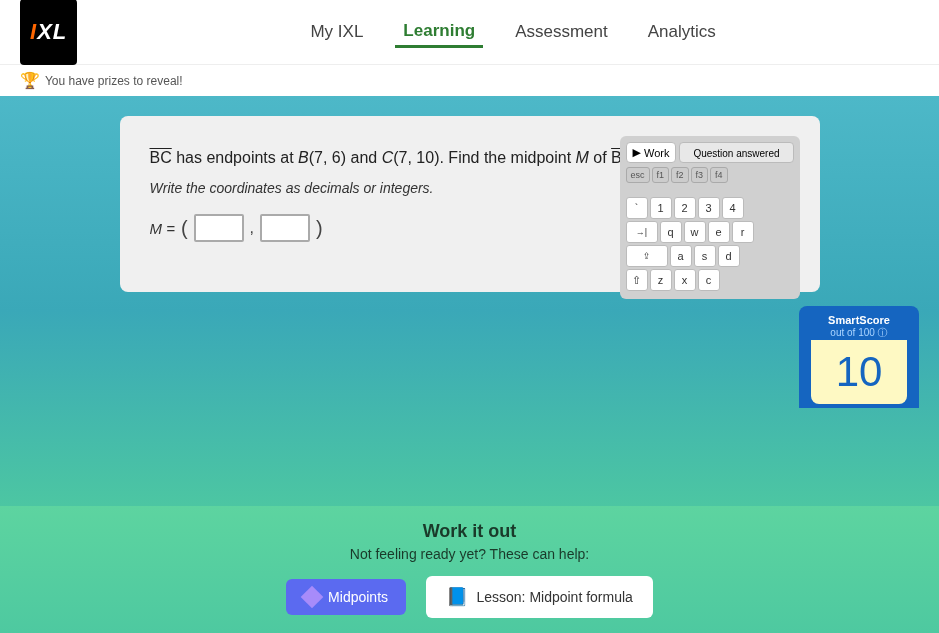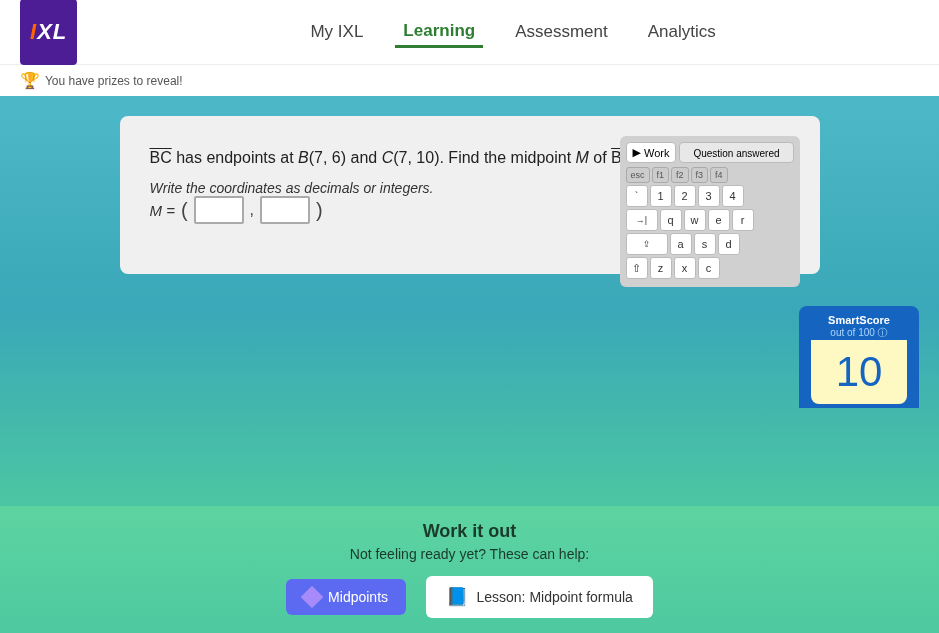--- a/index.html
+++ b/index.html
@@ -8,21 +8,21 @@
     
     .header {
       background: white;
       display: flex;
       align-items: center;
       height: 64px;
       padding: 0 20px;
       gap: 30px;
     }
     .logo-box {
-      background: #4c1d95;
+      background: #000000;
       padding: 20px 10px;
       border-radius: 4px;
       display: flex;
       align-items: center;
     }
     .logo-text {
       color: white;
       font-size: 22px;
       font-weight: 900;
       font-style: italic;
@@ -94,20 +94,21 @@
 
     .question-text {
       font-size: 16px;
       color: #222;
       margin-bottom: 10px;
       line-height: 1.5;
     }
     .subtext {
       font-size: 14px;
       color: #333;
+      margin-bottom: 18px;
       font-style: italic;
     }
 
     .answer-row {
       display: flex;
       align-items: center;
       gap: 6px;
       margin-bottom: 20px;
     }
     .answer-label {
@@ -190,21 +191,21 @@
       justify-content: center;
       cursor: pointer;
       color: #333;
     }
     .kb-key.wide { width: 32px; }
     .kb-key.wider { width: 42px; }
     .kb-key.fn-key { font-size: 10px; width: 24px; }
     .kb-fn-row {
       display: flex;
       gap: 2px;
-      margin-bottom: 2px;
+      margin-bottom: 14px;
       font-size: 10px;
       align-items: center;
     }
     .kb-fn-key {
       background: #ccc;
       border: 1px solid #aaa;
       border-radius: 3px;
       font-size: 9px;
       padding: 2px 4px;
       cursor: pointer;

